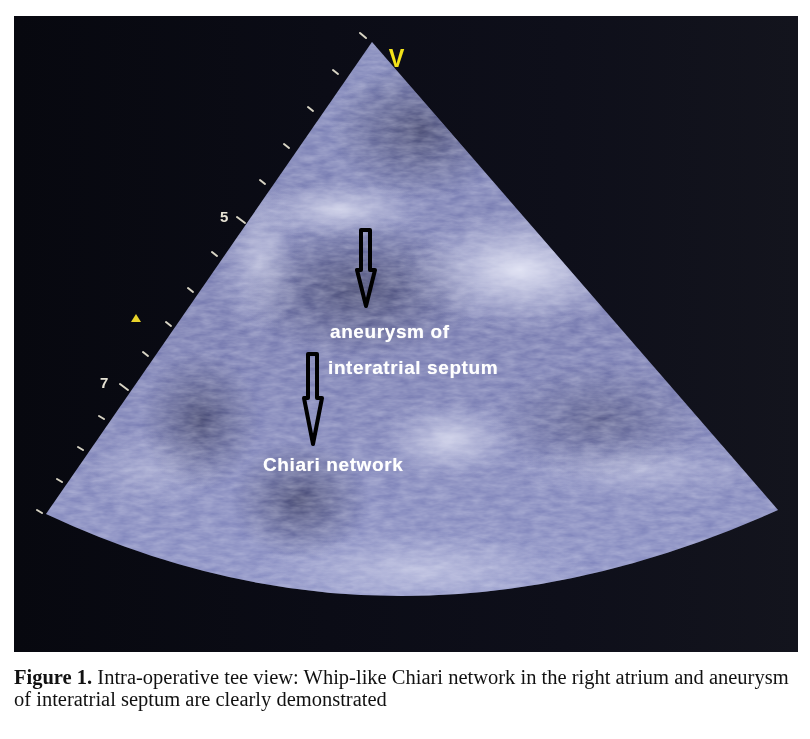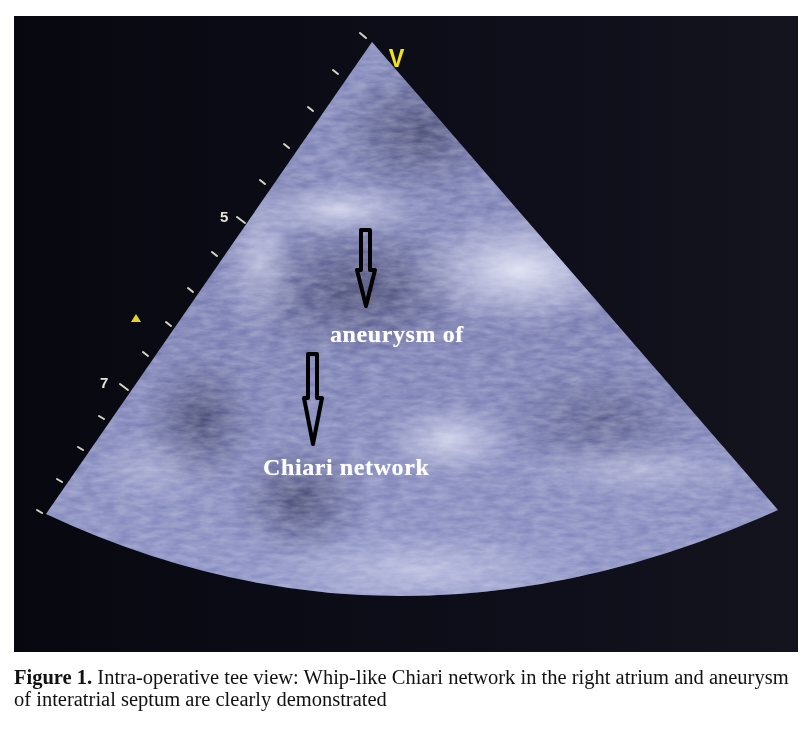--- a/index.html
+++ b/index.html
@@ -4,22 +4,22 @@
 <style>
   html, body { margin: 0; padding: 0; background: #ffffff; }
   body { width: 810px; height: 739px; position: relative; overflow: hidden; }
   .photo {
     position: absolute; left: 14px; top: 16px; width: 784px; height: 636px;
     background: linear-gradient(90deg, #07080f 0%, #0b0c16 40%, #0e0f1a 70%, #13141d 100%);
     overflow: hidden;
   }
   .photo svg { position: absolute; left: 0; top: 0; }
   .label {
-    position: absolute; color: #ffffff; font-family: Liberation Serif, serif;
-    font-weight: bold; font-size: 24px; letter-spacing: 0.6px; white-space: nowrap;
+    position: absolute; color: #ffffff; font-family: Liberation Sans, sans-serif;
+    font-weight: bold; font-size: 19px; letter-spacing: 0.6px; white-space: nowrap;
     text-shadow: 0 0 1px rgba(255,255,255,0.6);
   }
   .scale-num {
     position: absolute; color: #e6e2d4; font-family: "Liberation Sans", sans-serif;
     font-weight: bold; font-size: 15px;
   }
   .v-marker {
     position: absolute; color: #f2e21a; font-family: "Liberation Sans", sans-serif;
     font-weight: bold; font-size: 26px; transform: scaleX(0.9);
   }
@@ -102,18 +102,19 @@
     <g>
       <path d="M308,354 L317,354 L317,398 L322,398 L313,444 L304,398 L308,398 Z" fill="none" stroke="#000" stroke-width="4" stroke-linejoin="round"></path>
     </g>
   </svg>
 
   <div class="v-marker" style="left:374px; top:27px;">V</div>
   <div class="scale-num" style="left:206px; top:192px;">5</div>
   <div class="scale-num" style="left:86px; top:358px;">7</div>
 
   <div class="label" style="left:316px; top:305px;">aneurysm of</div>
+  <div class="label" style="left:314px; top:341px;">interatrial septum</div>
   <div class="label" style="left:249px; top:438px;text-align:center;">Chiari network</div>
 </div>
 
 <div class="caption">
   <b>Figure 1.</b><span> Intra-operative tee view: Whip-like Chiari network in the right atrium and aneurysm of interatrial septum are clearly demonstrated</span>
 </div>
 
 </body></html>

